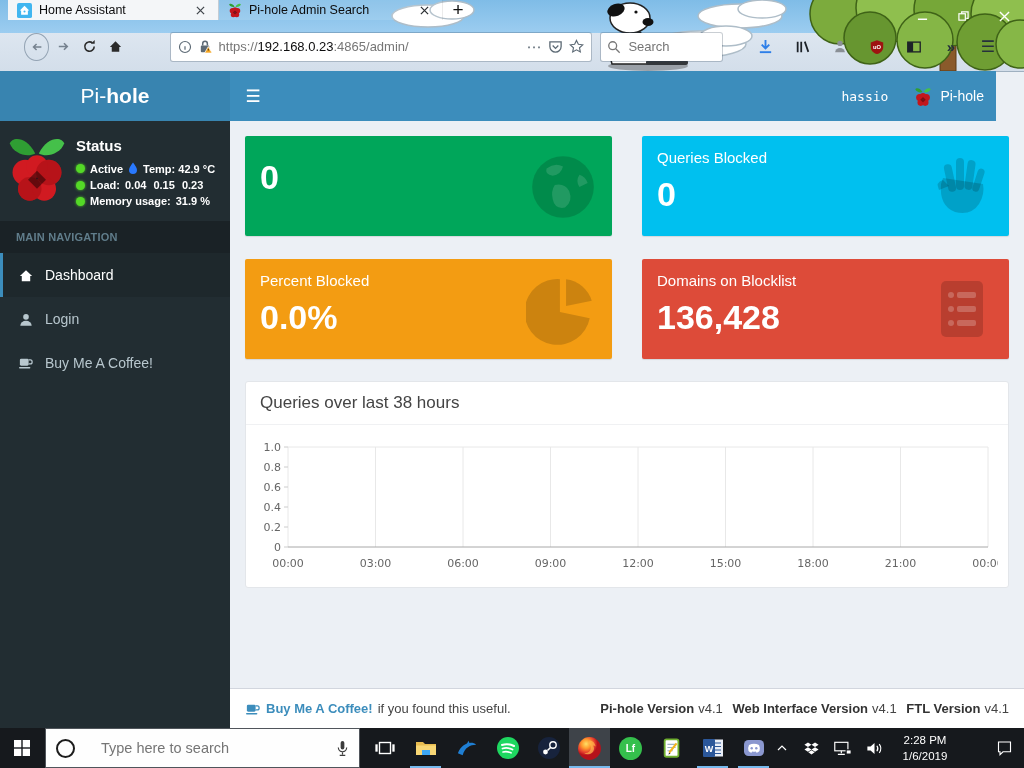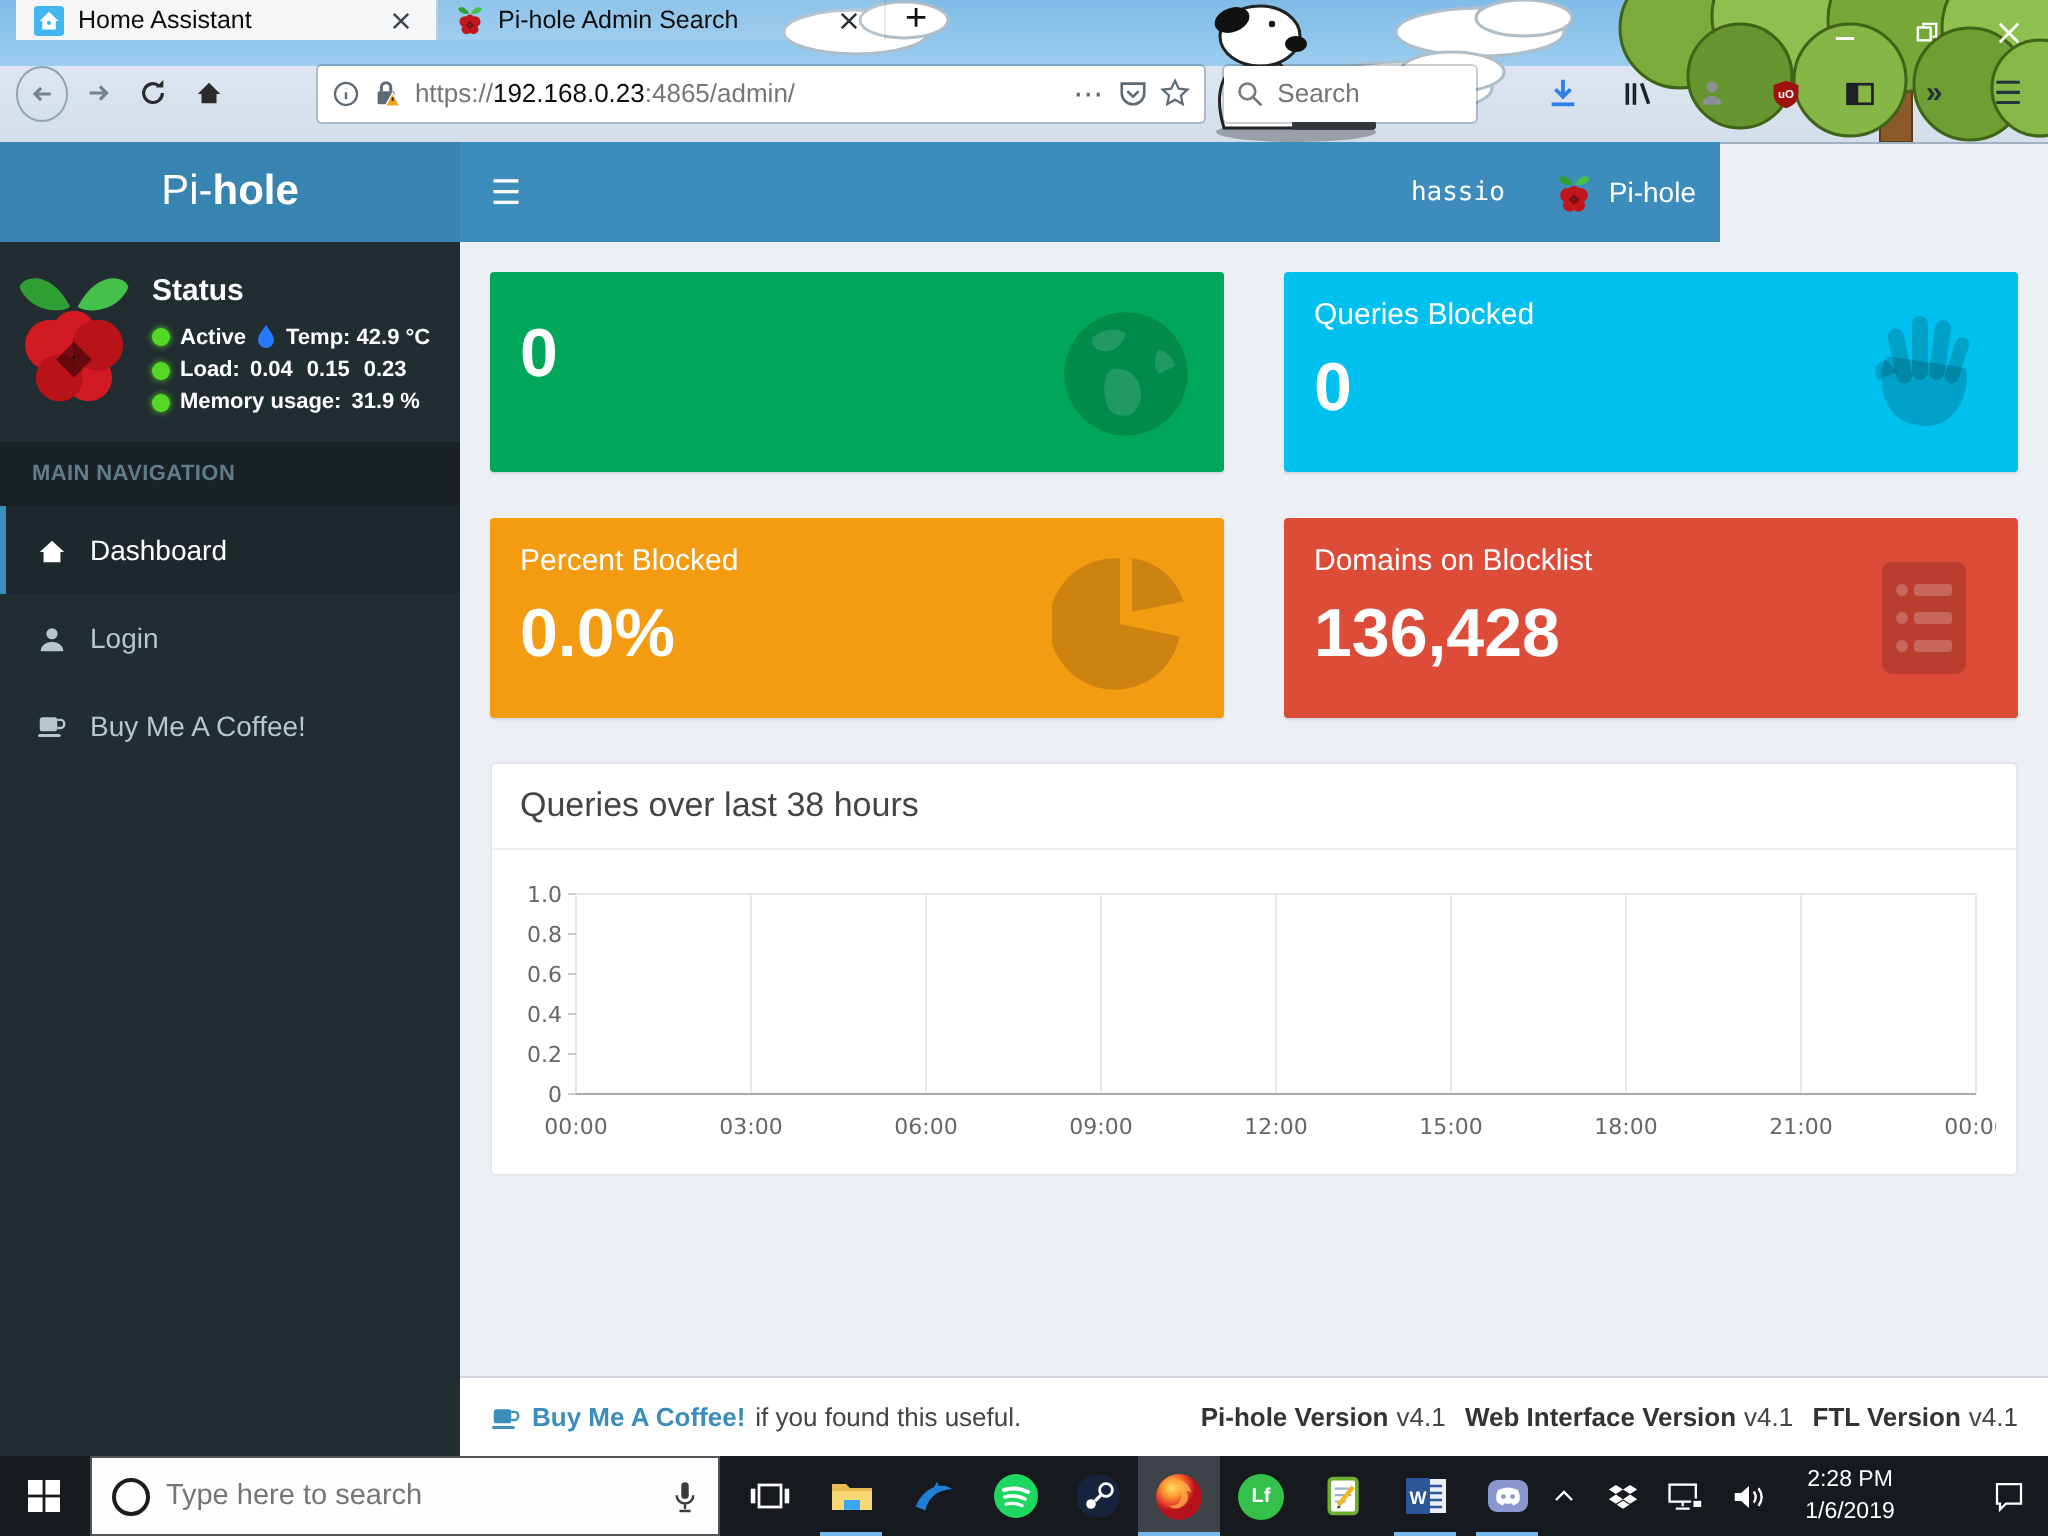--- a/index.html
+++ b/index.html
@@ -12,37 +12,37 @@
   .band{position:absolute;top:33px;left:0;right:0;height:38px;background:linear-gradient(180deg,#dde6f0,#d3deea);border-bottom:1px solid #9fb0c0;}
   .decor{position:absolute;inset:0;z-index:1;pointer-events:none;}
   .tabrow{position:absolute;top:0;left:0;right:0;height:20px;z-index:2;display:flex;align-items:stretch;padding-left:8px;}
   .tab{display:flex;align-items:center;gap:7px;padding:0 9px;font-size:12.5px;color:#0c0c0d;}
   .tab.solid{background:#f4f6f8;border-right:1px solid #c4ccd4;width:192px;}
   .tab.glass{background:rgba(255,255,255,0.12);width:205px;border-right:1px solid rgba(0,0,0,0.08);}
   .tab-title{flex:1;white-space:nowrap;overflow:hidden;}
   .tab-close{color:#41464c;font-size:12px;padding:2px 4px;}
   .newtab{width:30px;display:flex;align-items:center;justify-content:center;font-size:19px;color:#111;}
   .win-controls{position:absolute;right:6px;top:0;height:33px;display:flex;align-items:center;gap:30px;z-index:3;padding:0 8px;}
-  .toolbar{position:absolute;top:33px;left:0;right:0;height:27px;z-index:2;display:flex;align-items:center;padding:0 8px;}
+  .toolbar{position:absolute;top:33px;left:0;right:0;height:27px;z-index:2;display:flex;align-items:center;padding:0 24px;}
   .navbtn{display:flex;align-items:center;justify-content:center;width:26px;height:26px;margin-right:3px;}
   .back-ring{border:1.5px solid #93a3b3;border-radius:50%;}
   .urlbar{margin-left:40px;width:457px;height:28px;background:#fff;border-radius:2px;box-shadow:0 0 0 1px rgba(40,60,80,0.25);display:flex;align-items:center;padding:0 7px;gap:6px;}
   .url-text{flex:1;font-size:13px;white-space:nowrap;overflow:hidden;}
   .url-scheme,.url-path{color:#767676;}
   .url-host{color:#0c0c0d;}
   .dots{color:#5d6a75;font-size:15px;letter-spacing:1px;}
   .searchbox{margin-left:10px;width:122px;height:28px;background:#fff;border-radius:2px;box-shadow:0 0 0 1px rgba(40,60,80,0.25);display:flex;align-items:center;padding:0 6px;gap:5px;}
   .searchbox input{border:none;outline:none;background:transparent;font-size:13px;color:#444;width:80px;font-family:"Liberation Sans",sans-serif;}
   .tb-icons{display:flex;align-items:center;margin-left:32px;gap:13px;}
   .tb-btn{display:flex;align-items:center;justify-content:center;width:24px;height:24px;}
   .ovf{font-size:15px;color:#26313c;font-weight:bold;}
   .menu-glyph{font-size:16px;color:#26313c;}
 
   
-  .ph-navbar{position:absolute;top:71px;left:0;width:860px;height:50px;background:#3c8dbc;z-index:2;}
+  .ph-navbar{position:absolute;top:71px;left:0;width:996px;height:50px;background:#3c8dbc;z-index:2;}
   .ph-logo{position:absolute;left:0;top:0;width:230px;height:50px;background:#3884b0;color:#fff;text-align:center;line-height:50px;font-size:21px;font-weight:300;}
   .ph-logo b{font-weight:bold;}
   .ph-burger{position:absolute;left:230px;top:0;width:46px;height:50px;color:#fff;font-size:17px;display:flex;align-items:center;justify-content:center;}
   .ph-user{position:absolute;right:12px;top:0;height:50px;display:flex;align-items:center;gap:26px;color:#fff;}
   .ph-hassio{font-family:"DejaVu Sans Mono",monospace;font-size:13px;}
   .ph-app{display:flex;align-items:center;gap:8px;font-size:14px;}
   .ph-sidebar{position:absolute;top:121px;left:0;width:230px;height:607px;background:#222d32;z-index:2;}
   .status{display:flex;gap:10px;padding:12px 8px 10px 8px;}
   .status-txt{color:#fff;}
   .status-title{font-size:15px;font-weight:bold;margin:4px 0 8px 0;}
@@ -65,21 +65,21 @@
   .ph-footer{position:absolute;left:230px;top:688px;width:794px;height:40px;background:#fff;border-top:1px solid #d2d6de;display:flex;justify-content:space-between;align-items:center;padding:0 15px;box-sizing:border-box;font-size:13px;color:#444;z-index:2;}
   .f-left{display:flex;align-items:center;gap:5px;}
   .coffee-link{color:#3c8dbc;font-weight:bold;}
   .f-right{white-space:nowrap;}
   .vlabel{font-weight:bold;color:#333;margin-left:6px;}
   .vval{margin-left:4px;color:#444;}
 
   
   .taskbar{position:absolute;left:0;top:728px;width:1024px;height:40px;background:#16191d;display:flex;align-items:stretch;z-index:5;}
   .start{width:46px;display:flex;align-items:center;justify-content:center;}
-  .tsearch{width:322px;background:#fefefe;border:1px solid #50555b;box-sizing:border-box;display:flex;align-items:center;gap:6px;padding:0 10px;}
+  .tsearch{width:322px;background:#fefefe;border:1px solid #50555b;box-sizing:border-box;display:flex;align-items:center;gap:24px;padding:0 10px;}
   .tsearch input{flex:1;border:none;outline:none;background:transparent;font-size:14.5px;color:#3b3b3b;font-family:"Liberation Sans",sans-serif;}
   .cortana-ring{width:19px;height:19px;border:2.5px solid #1c1c1c;border-radius:50%;box-sizing:border-box;flex:0 0 auto;}
   .tapps{display:flex;margin-left:4px;}
   .tapp{width:41px;display:flex;align-items:center;justify-content:center;position:relative;}
   .tapp.active{background:#3e4349;}
   .ul{position:absolute;bottom:0;left:5px;right:5px;height:2px;background:#76b9ed;}
   .tapp.active .ul{left:0;right:0;}
   .lfm{width:23px;height:23px;border-radius:50%;background:#35c04c;color:#fff;font-weight:bold;font-size:10px;display:flex;align-items:center;justify-content:center;}
   .tray{margin-left:auto;display:flex;align-items:center;gap:13px;padding-right:10px;}
   .clock{color:#fff;font-size:11.5px;text-align:center;line-height:1.4;min-width:56px;}

